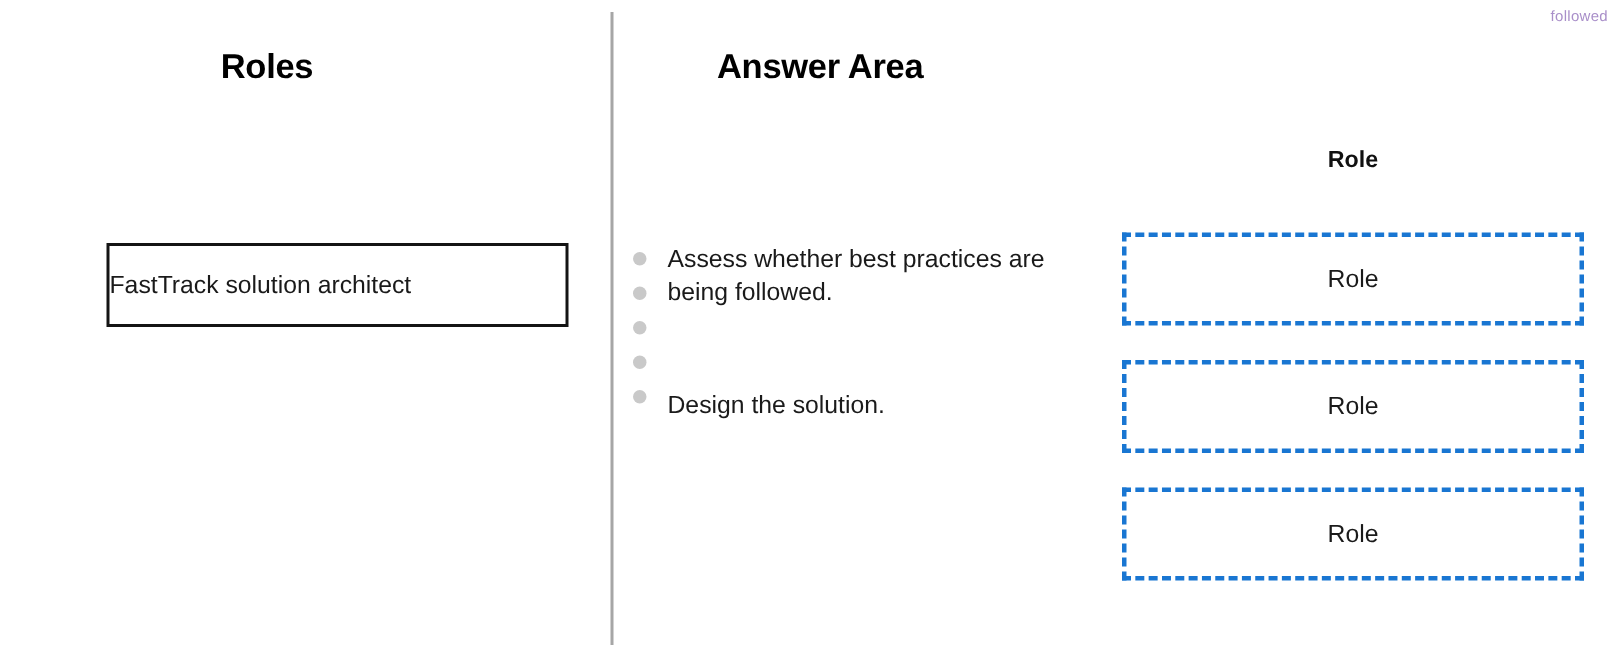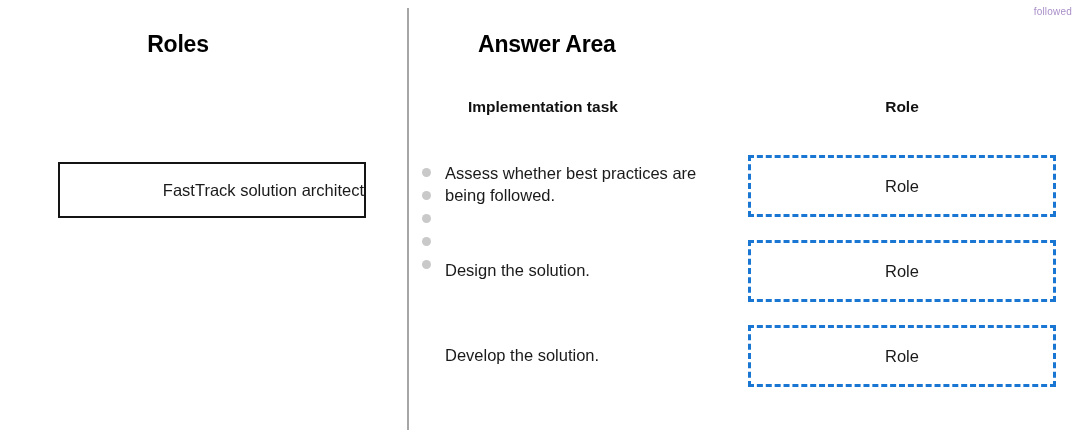--- a/index.html
+++ b/index.html
@@ -55,29 +55,29 @@
     left: 0;
     top: 31px;
     width: 260px;
     text-align: center;
     font-size: 23px;
     font-weight: bold;
     letter-spacing: -0.2px;
   }
   .role-chip {
     position: absolute;
-    left: 10px;
+    left: 23px;
     width: 308px;
     height: 56px;
     box-sizing: border-box;
     border: 2px solid #141414;
     background: #ffffff;
     display: flex;
     align-items: center;
-    justify-content: flex-end;
+    justify-content: flex-start;
     font-size: 16.5px;
     color: #1a1a1a;
   }
   .role-chip.c0 { top: 162px; }
   .role-chip.c1 { top: 248px; }
 
   .dots {
     position: absolute;
     left: 374px;
     top: 168px;
@@ -177,26 +177,24 @@
       <div class="dot" style="top:92px;"></div>
     </div>
   </div>
 
   <div class="divider"></div>
 
   <div class="panel-right">
 
     <div class="heading-answer">Answer Area</div>
 
-    <div class="col-head task">Implementation task</div>
     <div class="col-head role">Role</div>
 
     <div class="task-text r1">Design the solution.</div>
     <div class="task-text r0">Assess whether best practices are being followed.</div>
-    <div class="task-text r2">Develop the solution.</div>
 
     <div class="drop-slot s0">
       <span>Role</span>
     </div>
     <div class="drop-slot s1">
       <span>Role</span>
     </div>
     <div class="drop-slot s2">
       <span>Role</span>
     </div>

